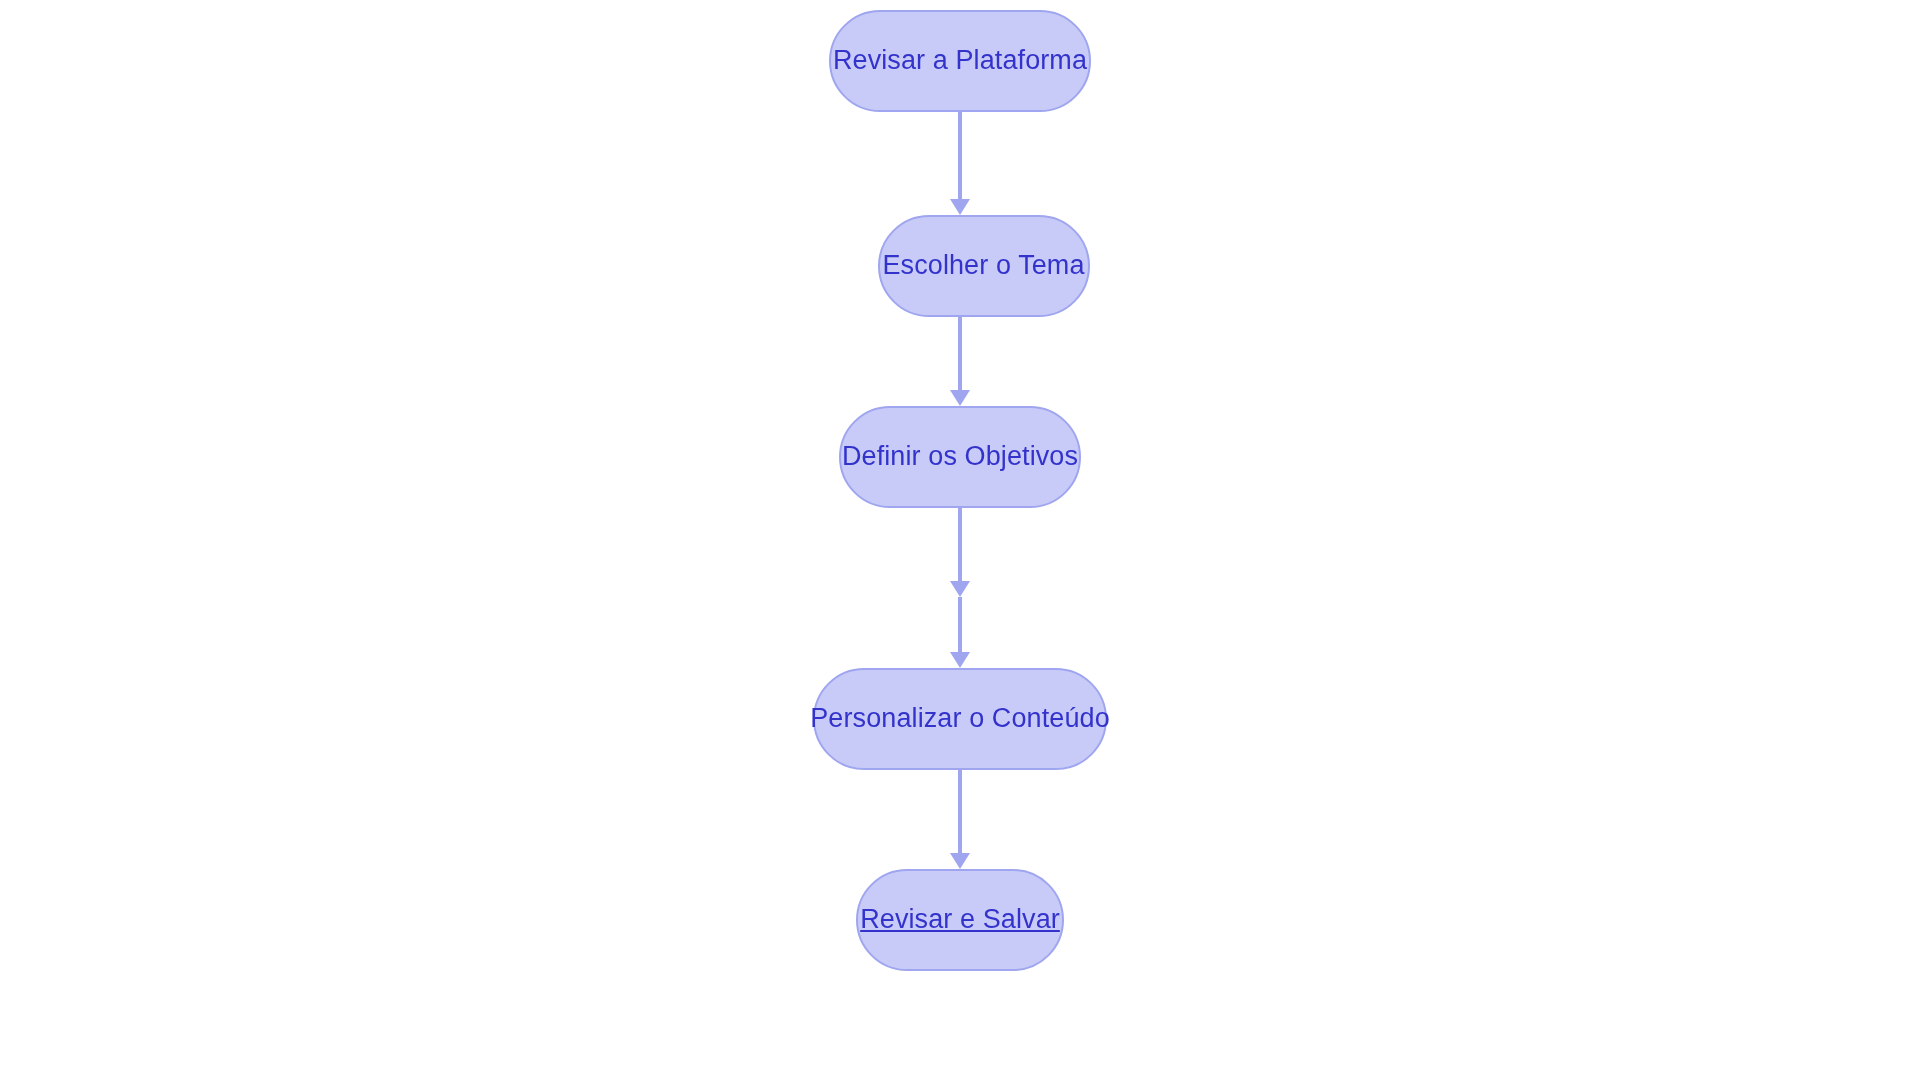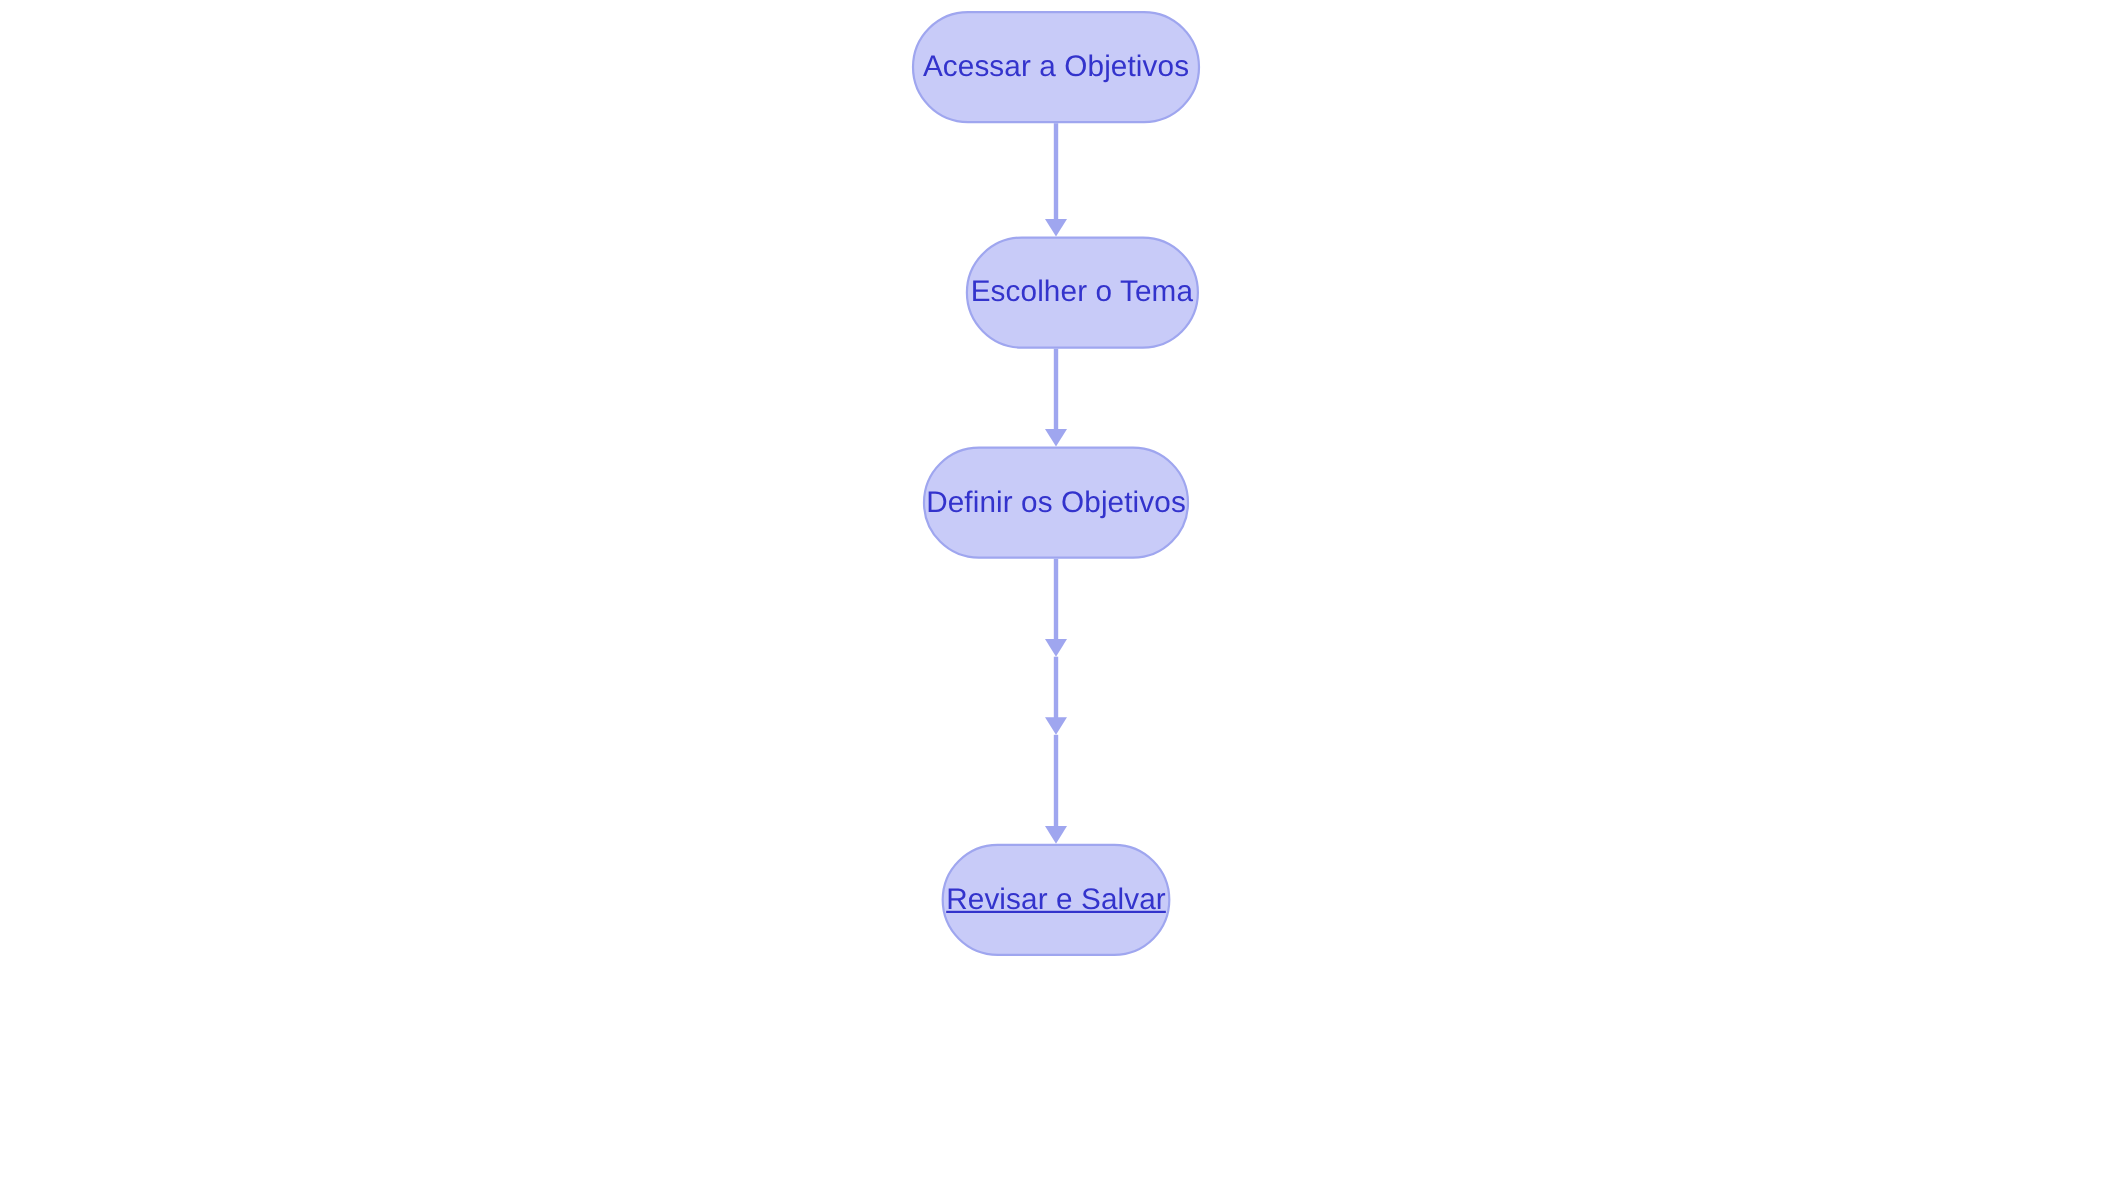--- a/index.html
+++ b/index.html
@@ -79,21 +79,21 @@
     flex: 0 0 auto;
     margin-top: -1px;
   }
 </style>
 </head>
 <body>
 
 <div id="flow-root">
   <div id="flow-stack" style="padding-top: 10px;">
       <div class="flow-node" style="width: 262px;">
-        <span class="flow-node-label">Acessar a Objetivos</span>
+        <span class="flow-node-label">Revisar a Plataforma</span>
       </div>
       <div class="flow-connector" style="height: 103px;">
         <div class="conn-line"></div>
         <div class="conn-head"></div>
       </div>
       <div class="flow-node" style="width: 212px; margin-left: 47px;">
         <span class="flow-node-label">Escolher o Tema</span>
       </div>
       <div class="flow-connector" style="height: 89px;">
         <div class="conn-line"></div>
@@ -103,20 +103,23 @@
         <span class="flow-node-label">Definir os Objetivos</span>
       </div>
       <div class="flow-connector" style="height: 89px;">
         <div class="conn-line"></div>
         <div class="conn-head"></div>
       </div>
       <div class="flow-connector" style="height: 71px;">
         <div class="conn-line"></div>
         <div class="conn-head"></div>
       </div>
+      <div class="flow-node" style="width: 294px;">
+        <span class="flow-node-label">Personalizar o Conteúdo</span>
+      </div>
       <div class="flow-connector" style="height: 99px;">
         <div class="conn-line"></div>
         <div class="conn-head"></div>
       </div>
       <div class="flow-node" style="width: 208px; text-decoration: underline;">
         <span class="flow-node-label">Revisar e Salvar</span>
       </div>
     </div>
 </div>
 

